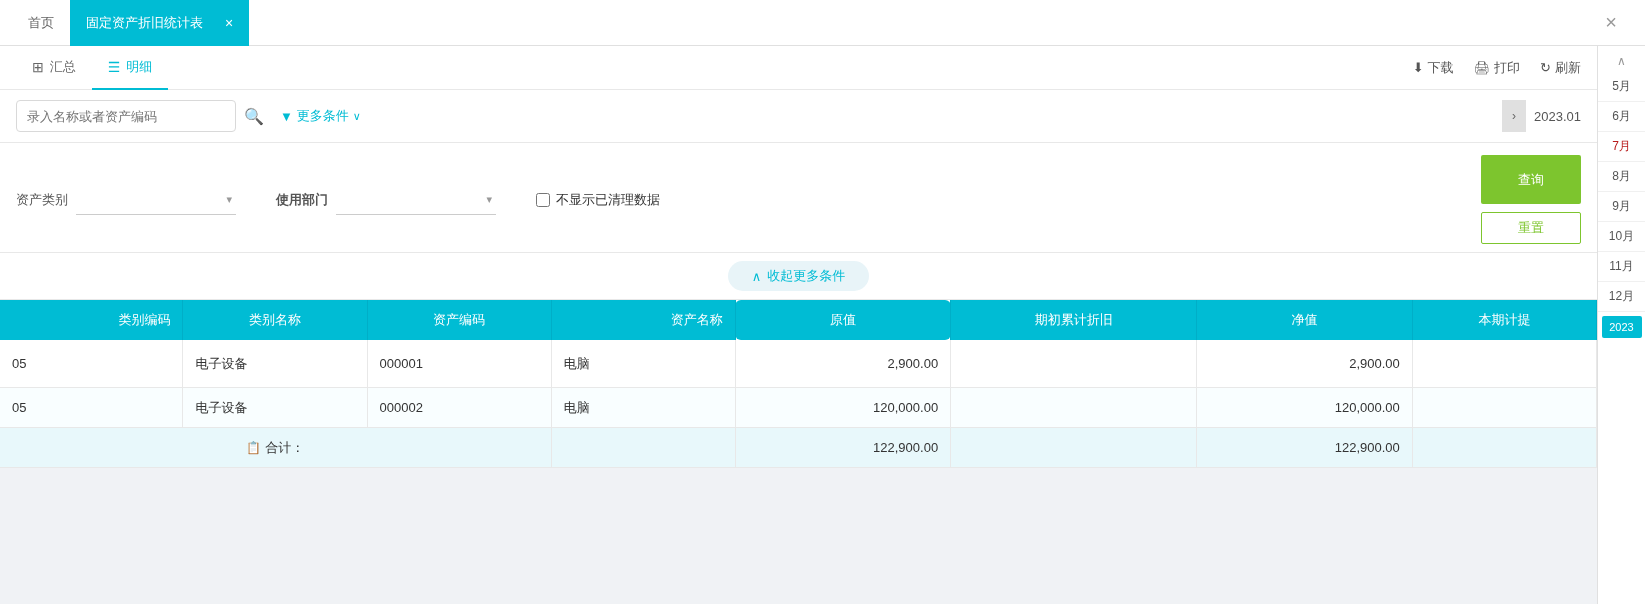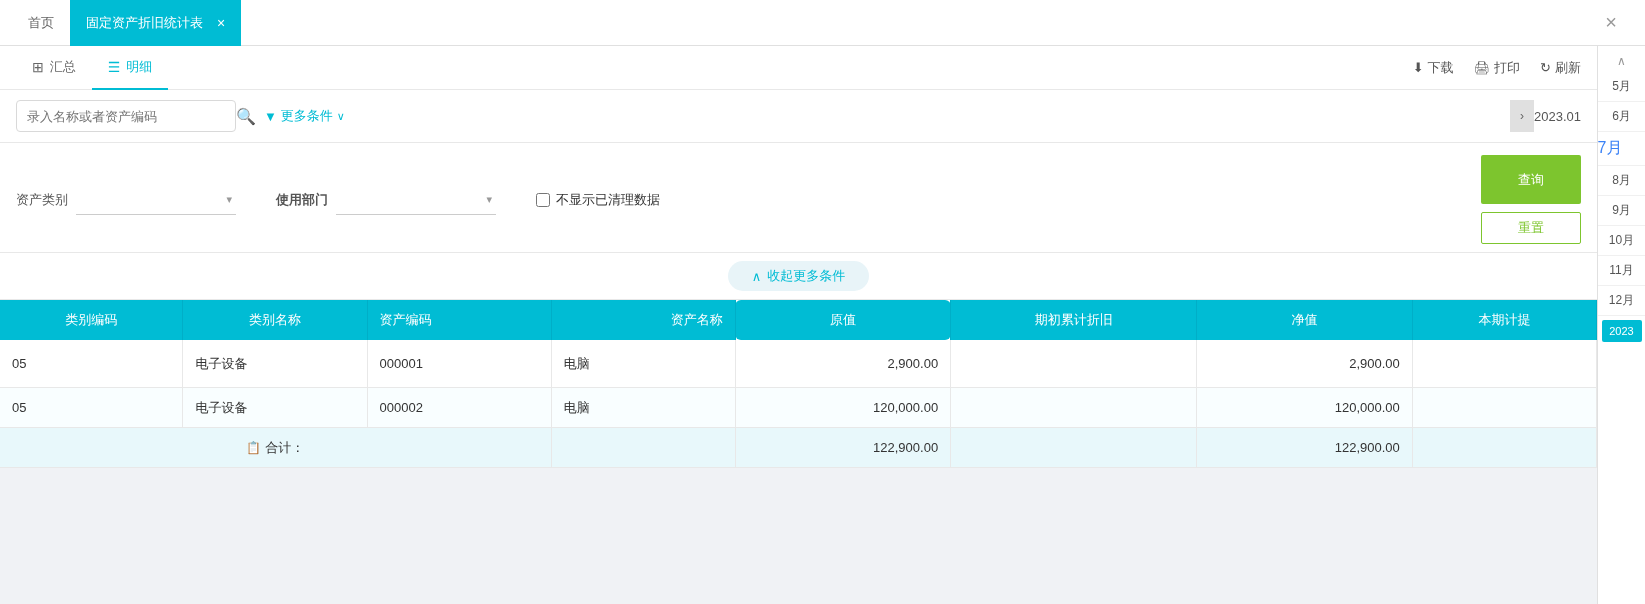--- a/index.html
+++ b/index.html
@@ -14,21 +14,21 @@
 
     
     .layout { display: flex; height: calc(604px - 46px); }
     .main-area { flex: 1; overflow-y: auto; }
   </style>
 </head>
 <body>
 
 <div style="display:flex; align-items:center; background:#fff; border-bottom:1px solid #e0e0e0; height:46px; padding:0 12px; gap:0;">
   <div style="padding:0 16px; color:#666; font-size:13px; cursor:pointer; height:46px; display:flex; align-items:center;">首页</div>
-  <div style="display:flex; align-items:center; background:#00bcd4; color:#fff; padding:16px 16px; height:46px; font-size:13px; gap:10px; cursor:pointer;">
+  <div style="display:flex; align-items:center; background:#00bcd4; color:#fff; padding:16px 16px; height:46px; font-size:13px; gap:18px; cursor:pointer;">
     <span>固定资产折旧统计表</span>
     <span style="font-size:14px; margin-left:4px;">×</span>
   </div>
   <div style="margin-left:auto; color:#999; cursor:pointer; font-size:20px; padding-right:16px;">×</div>
 </div>
 
 <div class="layout">
 
   <div class="main-area">
 
@@ -51,21 +51,21 @@
           <span>🖨</span>
           <span>打印</span>
         </div>
         <div style="display:flex; align-items:center; gap:4px; cursor:pointer; color:#555; font-size:13px;">
           <span>↻</span>
           <span>刷新</span>
         </div>
       </div>
     </div>
 
-    <div style="display:flex; align-items:center; padding:10px 16px; background:#fff; border-bottom:1px solid #e8e8e8; ">
+    <div style="display:flex; align-items:center; padding:10px 16px; background:#fff; border-bottom:1px solid #e8e8e8; gap:8px;">
       <input type="text" style="width: 220px; height: 32px; border: 1px solid rgb(217, 217, 217); border-radius: 4px; padding: 0px 10px; font-size: 13px; outline: none; color: rgb(153, 153, 153);" placeholder="录入名称或者资产编码">
       <span style="color:#999; cursor:pointer; font-size:16px;">🔍</span>
       <div style="display:flex; align-items:center; gap:4px; color:#00bcd4; cursor:pointer; font-size:13px; margin-left:8px;">
         <span>▼</span>
         <span>更多条件</span>
         <span style="font-size:11px;">∨</span>
       </div>
       <div style="margin-left:auto; background:#e0e0e0; border:none; width:24px; height:32px; cursor:pointer; font-size:12px; color:#666; display:flex; align-items:center; justify-content:center;">›</div>
       <span style="font-size:13px; color:#555;">2023.01</span>
     </div>
@@ -109,23 +109,23 @@
       <button style="display:flex; align-items:center; gap:6px; background:#e8f4f8; border:none; padding:6px 24px; border-radius:20px; cursor:pointer; font-size:13px; color:#00bcd4;">
         <span>∧</span>
         <span>收起更多条件</span>
       </button>
     </div>
 
     <div style="overflow-x:auto; background:#fff;">
       <table style="width:100%; border-collapse:collapse; font-size:13px;">
         <thead>
           <tr style="background:#00bcd4; color:#fff; height:40px;">
-            <th style="padding:8px 12px; text-align:center; font-weight:normal; border-right:1px solid #00aec7; white-space:nowrap;">类别编码</th>
+            <th style="padding:8px 12px; text-align:right; font-weight:normal; border-right:1px solid #00aec7; white-space:nowrap;">类别编码</th>
             <th style="padding:0 12px; text-align:center; font-weight:normal; border-right:1px solid #00aec7; white-space:nowrap;">类别名称</th>
-            <th style="padding:0 12px; text-align:left; font-weight:normal; border-right:1px solid #00aec7; white-space:nowrap;">资产编码</th>
+            <th style="padding:0 12px; text-align:center; font-weight:normal; border-right:1px solid #00aec7; white-space:nowrap;">资产编码</th>
             <th style="padding:0 12px; text-align:right; font-weight:normal; border-right:1px solid #00aec7; white-space:nowrap;">资产名称</th>
             <th style="padding:0 12px; text-align:center; font-weight:normal; border-right:1px solid #00aec7; white-space:nowrap;border-radius:6px;">原值</th>
             <th style="padding:0 12px; text-align:center; font-weight:normal; border-right:1px solid #00aec7; white-space:nowrap;">期初累计折旧</th>
             <th style="padding:0 12px; text-align:center; font-weight:normal; border-right:1px solid #00aec7; white-space:nowrap;">净值</th>
             <th style="padding:0 12px; text-align:center; font-weight:normal; white-space:nowrap;font-family:Liberation Serif, serif;">本期计提</th>
           </tr>
         </thead>
         <tbody id="table-body">
         <tr style="height: 40px; border-bottom: 1px solid rgb(232, 232, 232); background: rgb(255, 255, 255);">
     <td style="padding:0 12px; border-right:1px solid #e8e8e8;">05</td>
@@ -161,21 +161,21 @@
       </table>
     </div>
 
   </div>
 
   <div style="width:48px; background:#fff; border-left:1px solid #e0e0e0; display:flex; flex-direction:column; align-items:center; padding-top:4px; overflow:hidden; flex-shrink:0;">
     <div style="cursor:pointer; color:#999; padding:4px; font-size:12px;">∧</div>
     <div id="month-list">
         <div style="width: 48px; text-align: center; padding: 6px 0px; font-size: 12px; color: rgb(85, 85, 85); cursor: pointer; border-bottom: 1px solid rgb(240, 240, 240);">5月</div>
         <div style="width: 48px; text-align: center; padding: 6px 0px; font-size: 12px; color: rgb(85, 85, 85); cursor: pointer; border-bottom: 1px solid rgb(240, 240, 240);">6月</div>
-        <div style="width: 48px; padding: 6px 0px; font-size: 16px; color: #3b82f6; cursor: pointer; border-bottom: 1px solid rgb(240, 240, 240);">7月</div>
+        <div style="width: 48px; text-align: center; padding: 6px 0px; font-size: 12px; color: #b91c1c; cursor: pointer; border-bottom: 1px solid rgb(240, 240, 240);">7月</div>
         <div style="width: 48px; text-align: center; padding: 6px 0px; font-size: 12px; color: rgb(85, 85, 85); cursor: pointer; border-bottom: 1px solid rgb(240, 240, 240);">8月</div>
         <div style="width: 48px; text-align: center; padding: 6px 0px; font-size: 12px; color: rgb(85, 85, 85); cursor: pointer; border-bottom: 1px solid rgb(240, 240, 240);">9月</div>
         <div style="width: 48px; text-align: center; padding: 6px 0px; font-size: 12px; color: rgb(85, 85, 85); cursor: pointer; border-bottom: 1px solid rgb(240, 240, 240);">10月</div>
         <div style="width: 48px; text-align: center; padding: 6px 0px; font-size: 12px; color: rgb(85, 85, 85); cursor: pointer; border-bottom: 1px solid rgb(240, 240, 240);">11月</div>
         <div style="width: 48px; text-align: center; padding: 6px 0px; font-size: 12px; color: rgb(85, 85, 85); cursor: pointer; border-bottom: 1px solid rgb(240, 240, 240);">12月</div>
       </div>
     <div style="background:#00bcd4; color:#fff; width:40px; height:22px; display:flex; align-items:center; justify-content:center; font-size:11px; border-radius:2px; margin:4px auto; cursor:pointer;">2023</div>
   </div>
 
 </div>

